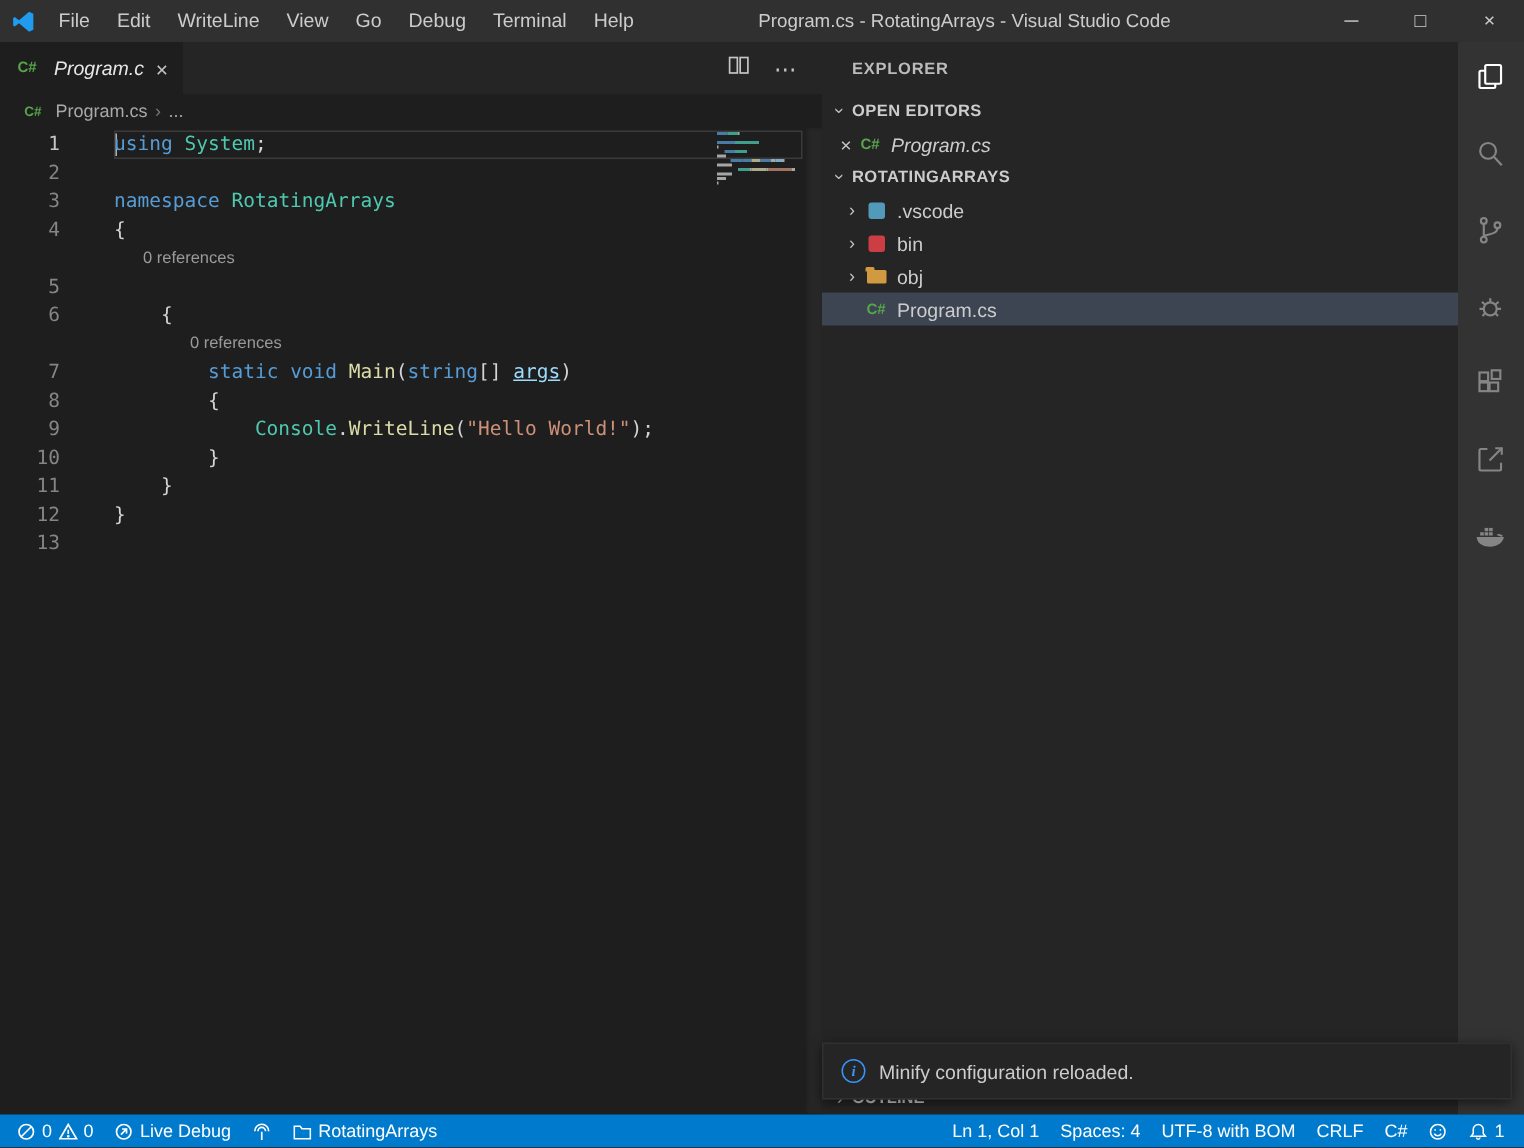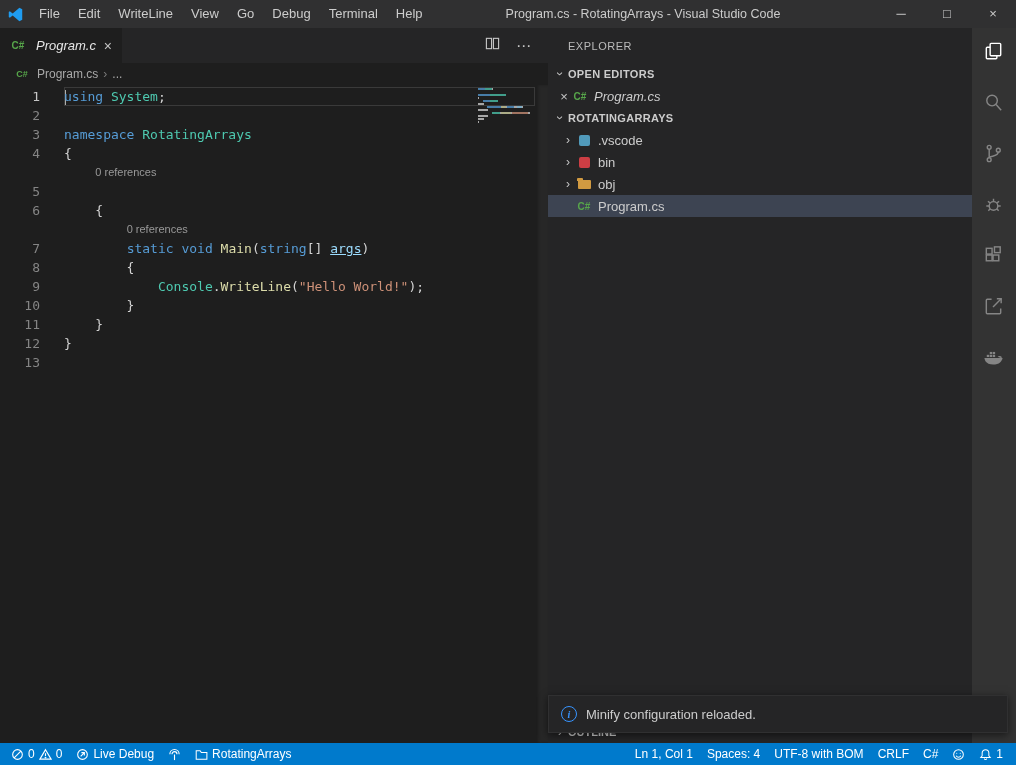--- a/index.html
+++ b/index.html
@@ -31,42 +31,42 @@
   .breadcrumb { flex:0 0 22px; background:#1e1e1e; display:flex; align-items:center; padding-left:16px; gap:5px;
     font-size:12px; color:#a9a9a9; }
   .bc-sep { color:#7a7a7a; font-size:12px; }
 
   
   .editor { flex:1; position:relative; background:#1e1e1e; padding-top:2px; overflow:hidden;
     font-family:"DejaVu Sans Mono","Liberation Mono",monospace; font-size:13px; }
   .code-row { display:flex; height:19px; line-height:19px; white-space:pre; }
   .gutter { flex:0 0 40px; text-align:right; color:#858585; }
   .gutter.active-num { color:#c6c6c6; }
-  .code-area { flex:1; margin-left:24px; margin-right:13px; }
+  .code-area { flex:1; margin-left:36px; margin-right:13px; }
   .active-line { outline:1px solid #3a3a3a; outline-offset:-1px; }
   .cursor { display:inline-block; width:1.5px; height:15px; background:#aeafad; vertical-align:middle; margin-right:-1.5px; }
   .codelens { font-family:"Liberation Sans",sans-serif; font-size:11px; color:#999999; line-height:19px; }
   .tk-k { color:var(--keyword,#569cd6); }
   .tk-t { color:var(--type,#4ec9b0); }
   .tk-m { color:var(--method,#dcdcaa); }
   .tk-p { color:var(--param,#9cdcfe);text-decoration:underline; }
   .tk-s { color:var(--string,#ce9178); }
   .tk-d { color:var(--text,#d4d4d4); }
 
   .minimap { position:absolute; top:3px; right:14px; width:56px; }
   .mm-row { height:2px; margin-bottom:1px; white-space:nowrap; }
   .mm-seg { display:inline-block; height:2px; background:currentColor; opacity:.75; vertical-align:top; }
 
   .scroll-gutter { position:absolute; top:0; right:0; width:12px; height:100%;
     background:rgba(255,255,255,.045); box-shadow:inset 2px 0 3px rgba(0,0,0,.25); }
 
   
   .sidebar { flex:0 0 424px; background:#252526; color:#cccccc; position:relative; overflow:hidden; }
   .sidebar-title { height:35px; display:flex; align-items:center; padding-left:20px;
-    font-size:11px; color:#bbbbbb; letter-spacing:.5px; }
+    font-size:11px; color:#bbbbbb; letter-spacing:.5px;font-weight:bold; }
   .section-header { height:22px; display:flex; align-items:center; font-size:11px; font-weight:bold;
     color:#cccccc; padding-left:4px; letter-spacing:.3px; }
   .chev { display:inline-block; width:16px; text-align:center; color:#c5c5c5; font-size:12px; font-weight:normal; }
   .chev.expanded { transform:rotate(90deg); }
   .oe-row { height:22px; display:flex; align-items:center; padding-left:8px; font-size:13px; }
   .oe-close { width:16px; text-align:center; color:#c5c5c5; font-size:13px; }
   .oe-name { font-style:italic; margin-left:2px; }
   .file-row { height:22px; display:flex; align-items:center; padding-left:12px; font-size:13px; }
   .file-row.selected { background:var(--selection,#3d4350); }
   .file-name { margin-left:2px; }

